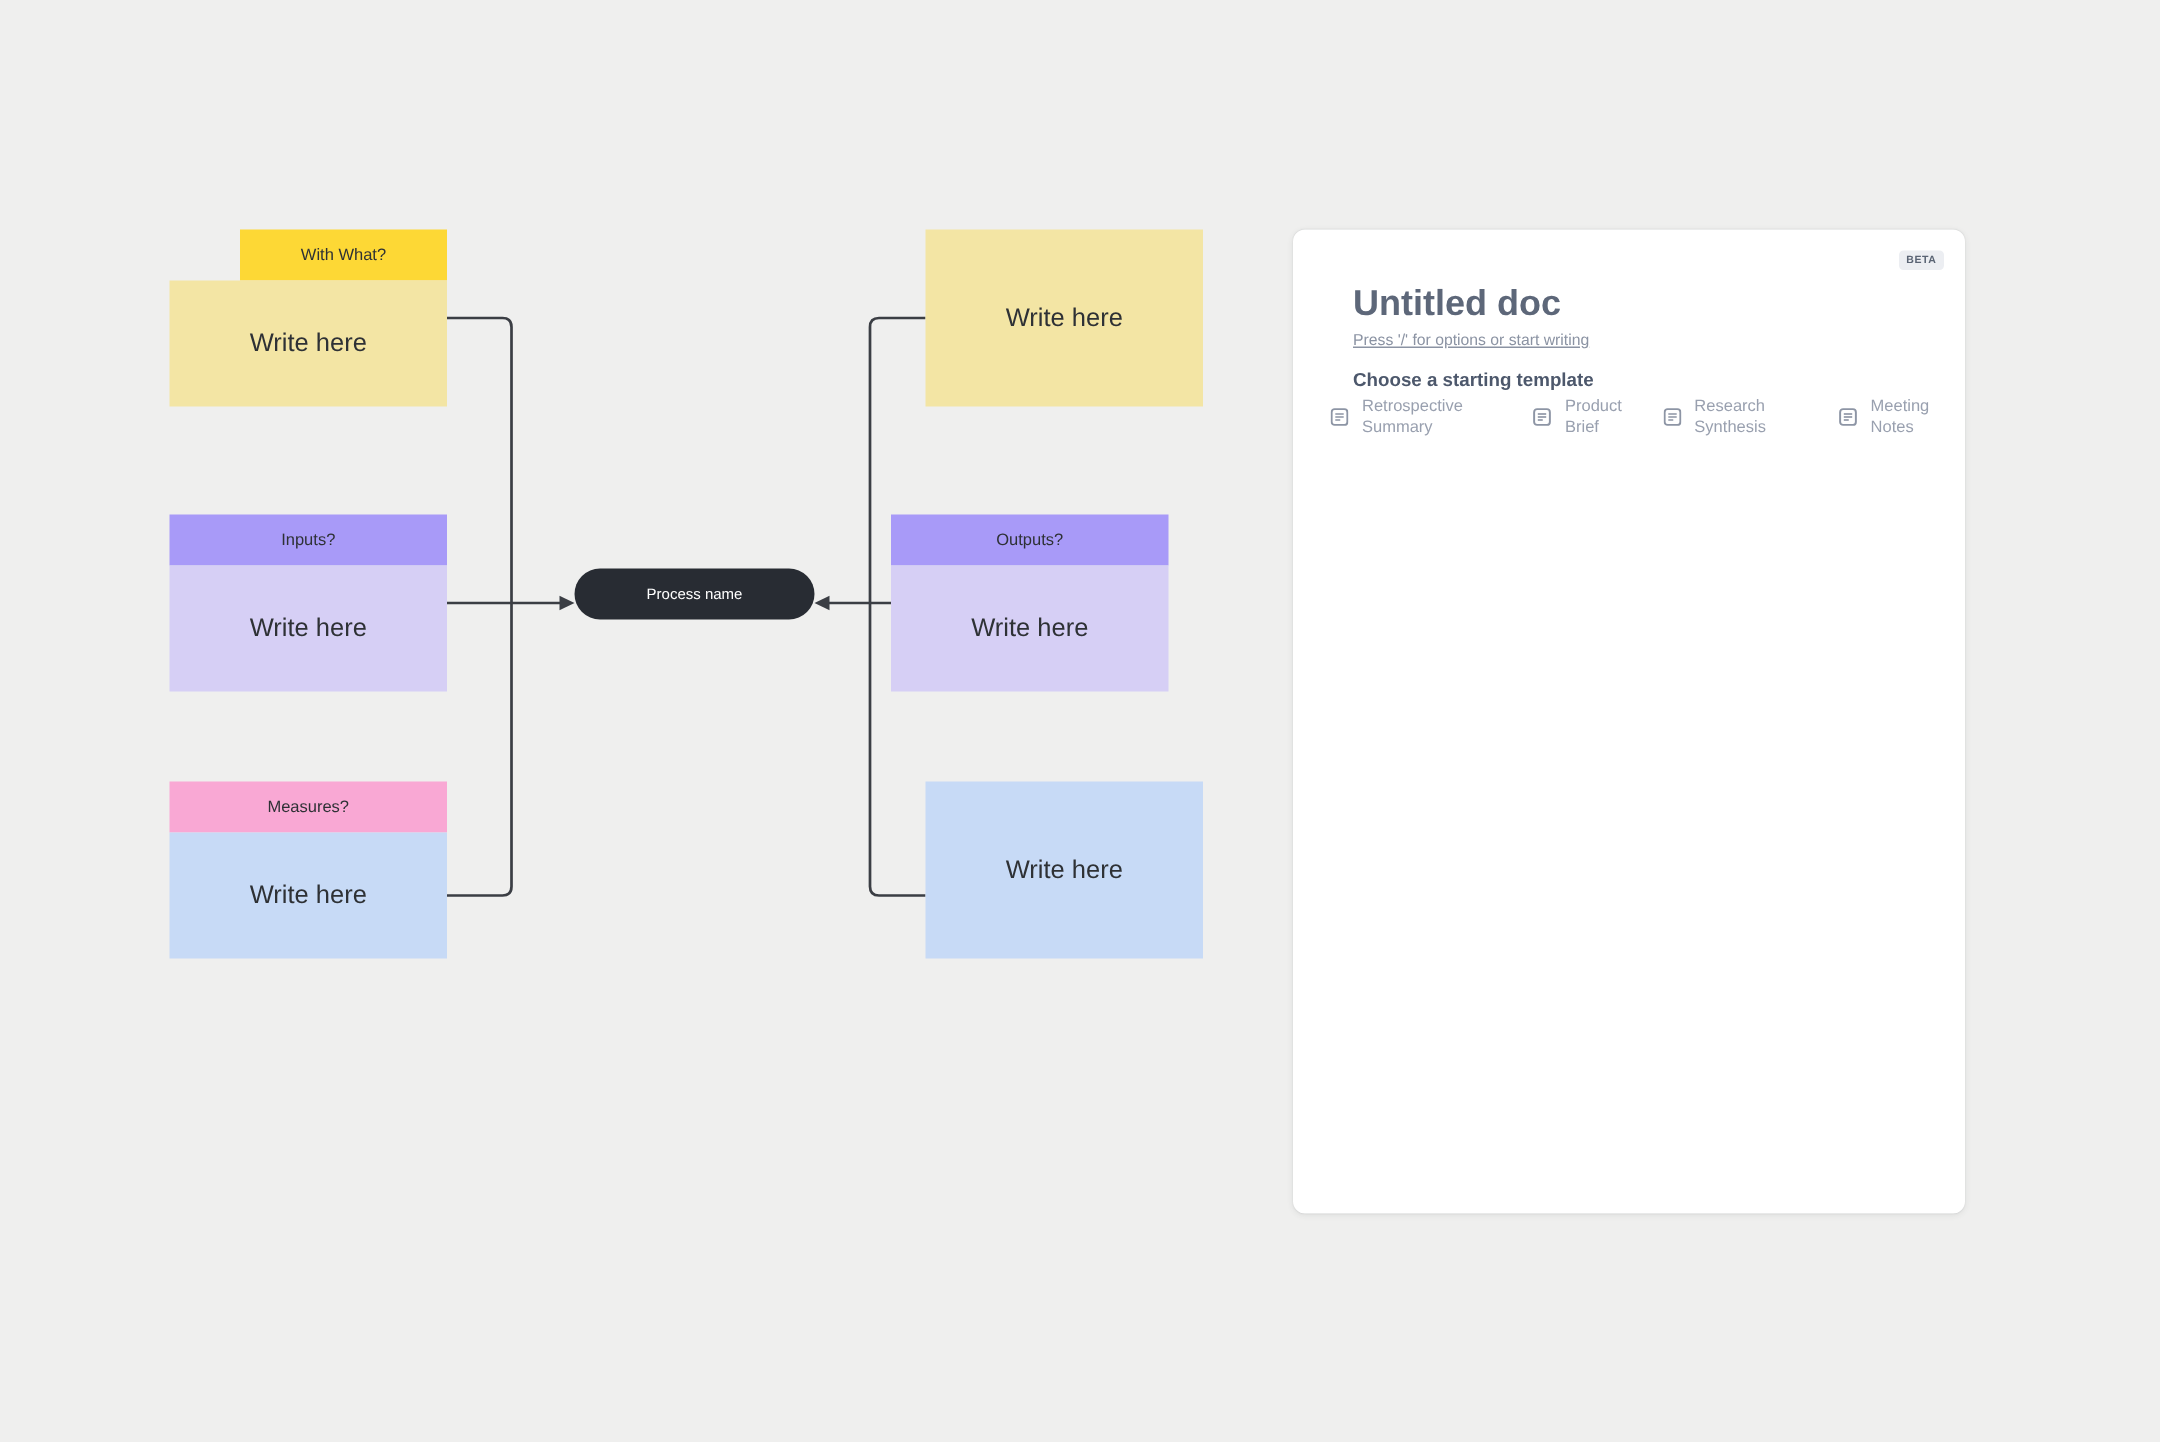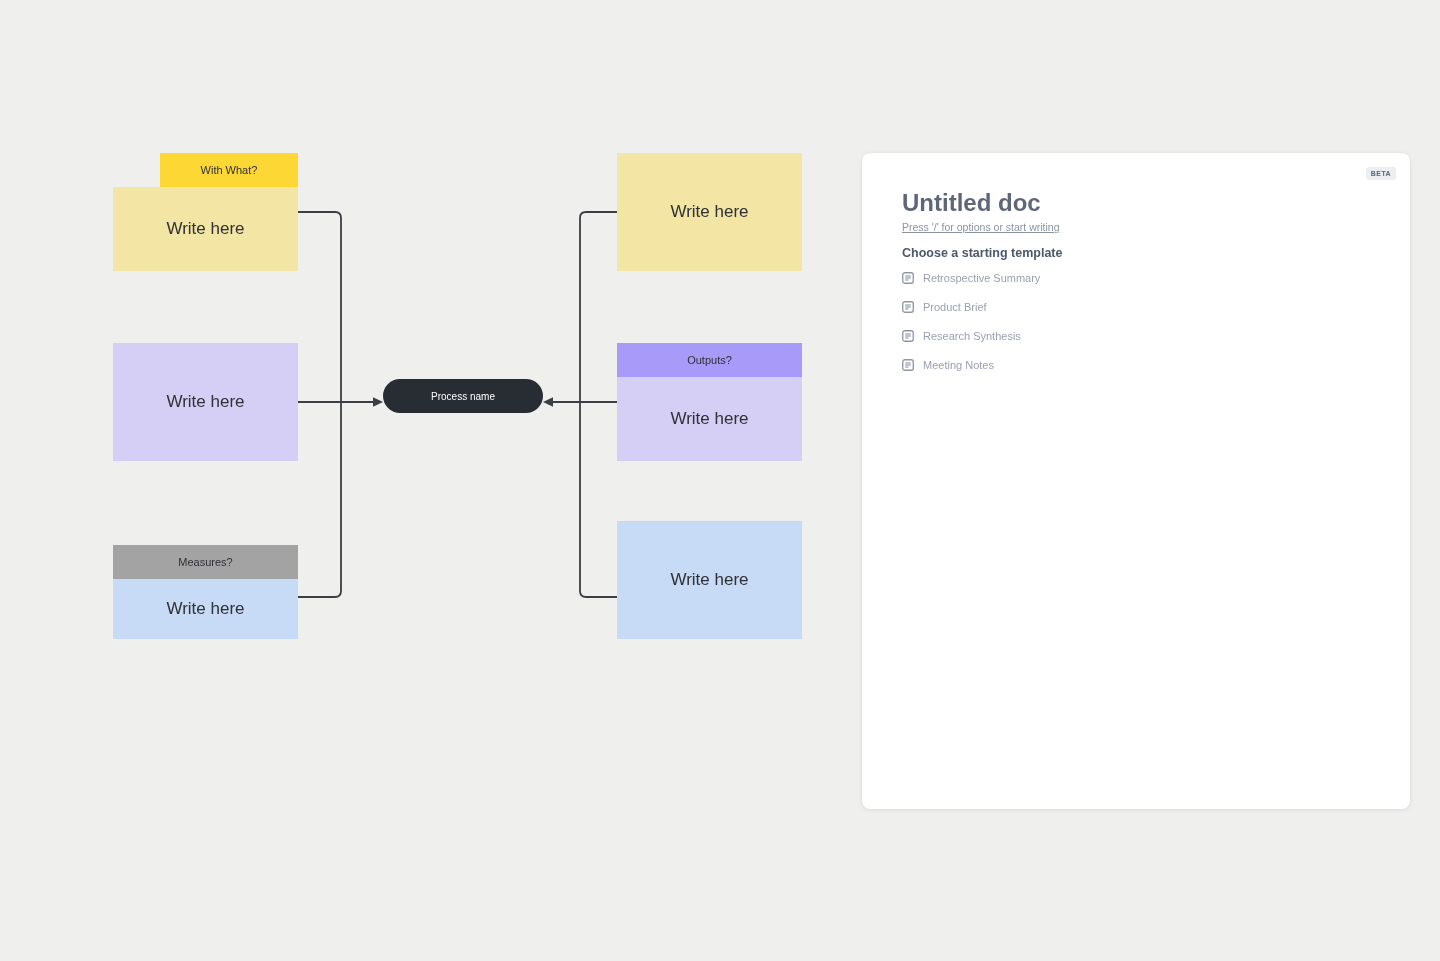--- a/index.html
+++ b/index.html
@@ -30,47 +30,47 @@
   .dbox .bd {
     flex: 1;
     display: flex; align-items: center; justify-content: center;
     font-size: 17px; color: #2e3135;
     cursor: text;
   }
   .yellow .hd { background: #fdd835; margin-left: 47px; }
   .yellow .bd { background: #f3e5a4; }
   .purple .hd { background: #a89af8; }
   .purple .bd { background: #d6cff5; }
-  .blue   .hd { background: #a3a3a3; margin-top: 24px; }
+  .blue   .hd { background: #f9a8d4; }
   .blue   .bd { background: #c7daf6; }
 
   .pos-l1 { left: 113px; top: 153px; }
   .pos-l2 { left: 113px; top: 343px; }
   .pos-l3 { left: 113px; top: 521px; }
   .pos-r1 { left: 617px; top: 153px; }
-  .pos-r2 { left: 617px; top: 343px; }
+  .pos-r2 { left: 594px; top: 343px; }
   .pos-r3 { left: 617px; top: 521px; }
 
   
   .process-pill {
     position: absolute;
     left: 383px; top: 379px;
     width: 160px; height: 34px;
     background: #282c33;
     border-radius: 23px;
     display: flex; align-items: center; justify-content: center;
     color: #ffffff; font-size: 10px;
     cursor: pointer;
   }
 
   
   .doc-panel {
     position: absolute;
     left: 862px; top: 153px;
-    width: 548px; height: 656px;
+    width: 448px; height: 656px;
     background: #ffffff;
     border-radius: 8px;
     box-shadow: 0 1px 4px rgba(60,64,72,0.10), 0 0 1px rgba(60,64,72,0.12);
     padding-left: 38px;
   }
   .beta-badge {
     position: absolute; top: 14px; right: 14px;
     background: #eceef2;
     color: #5a6474;
     font-size: 7px; font-weight: 700; letter-spacing: 0.4px;
@@ -87,22 +87,22 @@
     font-size: 10.5px; color: #8b93a3;
     line-height: 14px;
     text-decoration: underline;
   }
   .tpl-heading {
     position: absolute; left: 40px; top: 92px;
     font-size: 12.5px; font-weight: 700; color: #4d586c;
     line-height: 16px;
   }
   .templates {
-    position: absolute; left: 40px; top: 115px;
-    display: flex; flex-direction: column; gap: 9px;
+    position: absolute; left: 25px; top: 115px;
+    display: flex; gap: 9px;
   }
   .tpl-item {
     display: flex; align-items: center; gap: 9px;
     height: 20px;
     cursor: pointer;
   }
   .tpl-item svg { flex: 0 0 12px; }
   .tpl-item .lbl { font-size: 11px; color: #99a0af; line-height: 14px; }
 </style>
 </head>
@@ -126,20 +126,23 @@
   </svg>
 
   <div class="dbox yellow pos-l1">
     <div class="hd">
         <span>With What?</span>
       </div>
     <div class="bd">Write here</div>
   </div>
 
   <div class="dbox purple pos-l2">
+    <div class="hd">
+        <span>Inputs?</span>
+      </div>
     <div class="bd">Write here</div>
   </div>
 
   <div class="dbox blue pos-l3">
     <div class="hd">
         <span>Measures?</span>
       </div>
     <div class="bd">Write here</div>
   </div>
 

